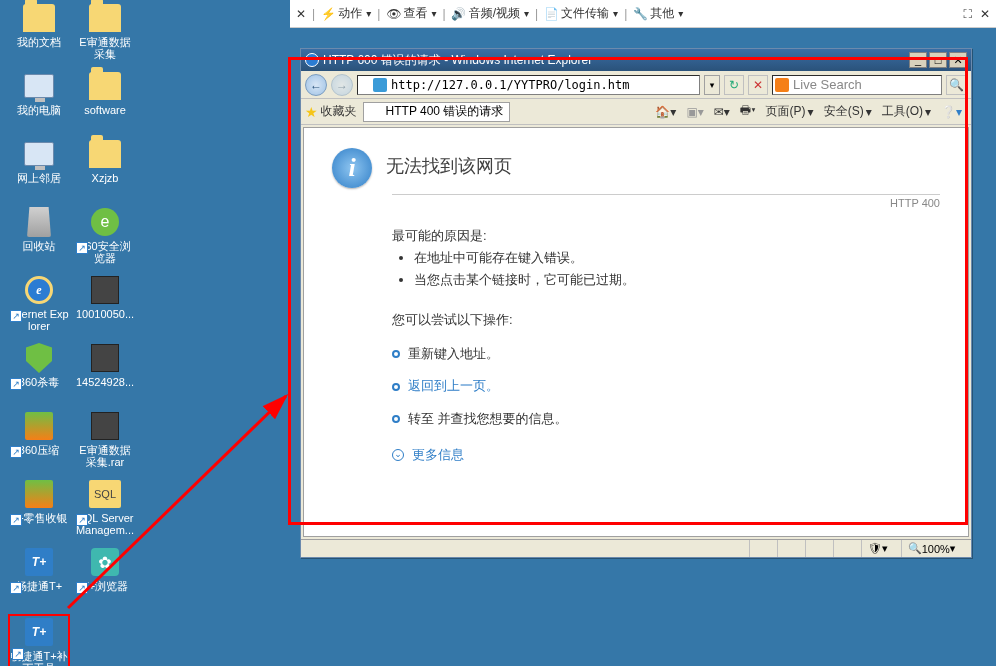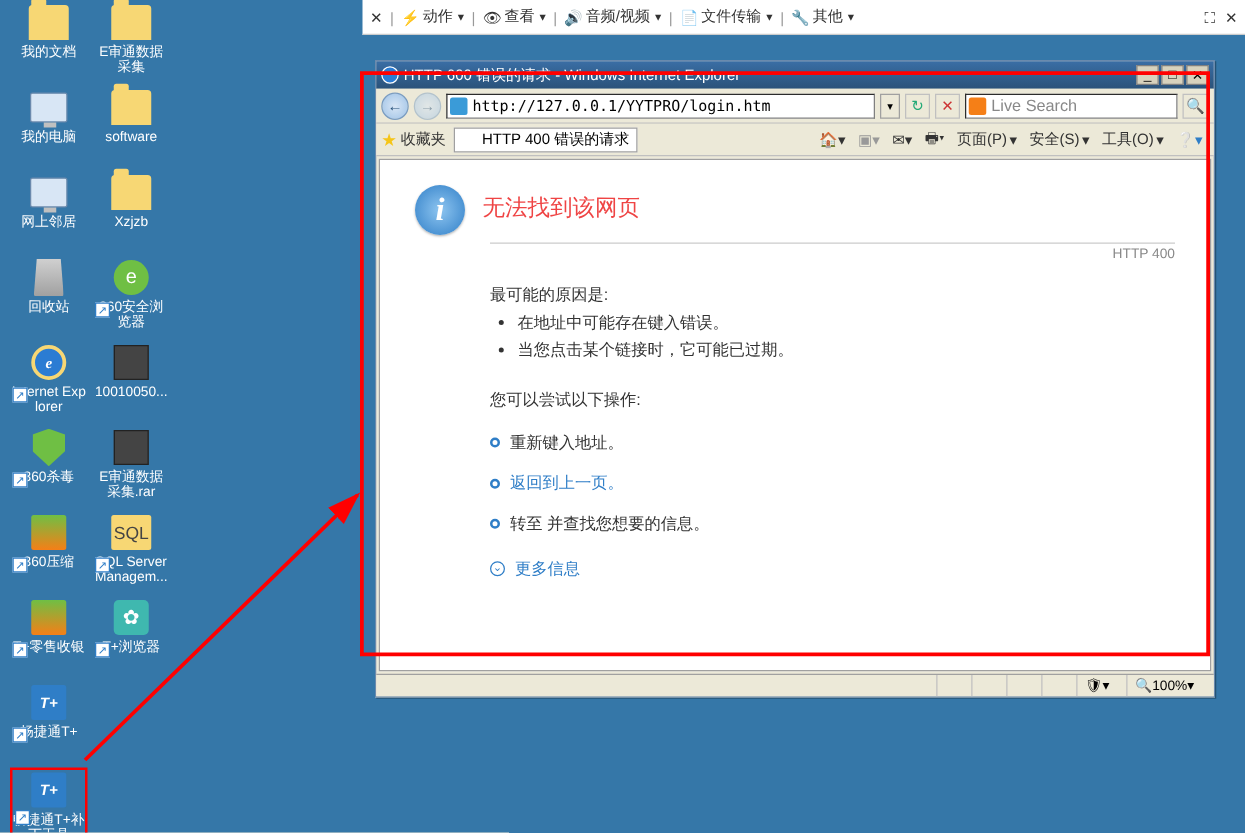--- a/index.html
+++ b/index.html
@@ -81,21 +81,21 @@
 }
 .circ-btn {
   width:22px; height:22px; border-radius:50%;
   background: radial-gradient(#d8e6f5,#9ec2e6);
   border:1px solid #7a9cc0;
   display:flex; align-items:center; justify-content:center;
   color:#2a527a; font-size:12px; cursor:pointer;
 }
 .addr {
   flex:1; height:20px; background:#fff; border:1px inset #808080;
-  display:flex; align-items:center; padding:0 2px; font-size:12px;
+  display:flex; align-items:center; padding:0 15px; font-size:12px;
   font-family: monospace;
 }
 .addr .globe { width:14px;height:14px;background:#3a9bd8;border-radius:2px;margin-right:4px; }
 .addr-drop { width:16px; height:20px; background:#ece9d8; border:1px solid #a0a0a0; display:flex;align-items:center;justify-content:center;font-size:9px;cursor:pointer; }
 .tool-btn {
   height:20px; min-width:20px; padding:0 2px;
   background:#ece9d8; border:1px solid #c0c0c0;
   display:flex; align-items:center; justify-content:center;
   font-size:12px; cursor:pointer;
 }
@@ -125,21 +125,21 @@
   overflow:auto;
 }
 .err-head { display:flex; align-items:flex-start; gap:14px; margin-bottom:6px; }
 .info-icon {
   width:40px; height:40px; border-radius:50%;
   background: radial-gradient(#8ec5f0,#2f7ec7);
   color:#fff; display:flex; align-items:center; justify-content:center;
   font-size:26px; font-style:italic; font-family:Georgia,serif; font-weight:bold;
   box-shadow: 0 1px 2px rgba(0,0,0,.3);
 }
-.err-title { color:#ef4444; font-size:18px; margin-top:6px; }
+.err-title { color:#404040; font-size:18px; margin-top:6px; }
 .http-code { text-align:right; color:#888; font-size:11px; border-top:1px solid #ccc; margin:6px 0 16px 60px; padding-top:2px; }
 .section { margin-left:60px; margin-bottom:18px; color:#333; font-size:13px; line-height:1.7; }
 .section ul { margin-left: 22px; }
 .link-item { display:flex; align-items:center; gap:8px; margin:10px 0; }
 .bullet { width:8px; height:8px; border-radius:50%; background:#fff; border:2px solid #2f7ec7; }
 .chev { width:12px; height:12px; border-radius:50%; border:1px solid #2f7ec7; color:#2f7ec7; display:flex;align-items:center;justify-content:center; font-size:9px; }
 .link { color:#2f7ec7; cursor:pointer; }
 .status-bar {
   position:absolute; bottom:0; left:0; right:0; height:18px;
   background:#ece9d8; border-top:1px solid #a0a0a0;
@@ -168,21 +168,21 @@
 .u-folder { width:32px;height:28px;background:#f7d774;border-radius:3px 3px 0 0;position:relative; }
 .u-folder::before { content:"";position:absolute;top:-5px;left:2px;width:12px;height:6px;background:#f7d774;border-radius:2px 2px 0 0; }
 .u-computer { width:30px;height:24px;background:#d8e6f5;border:1px solid #6b8aad;border-radius:2px;position:relative; }
 .u-computer::after{content:"";position:absolute;bottom:-5px;left:10px;width:10px;height:4px;background:#c0c0c0;}
 .u-ie { width:28px;height:28px;background:#2b7cd3;border-radius:50%;border:3px solid #f7d774;color:#fff;display:flex;align-items:center;justify-content:center;font-weight:bold;font-style:italic;font-family:Georgia; }
 .u-bin { width:24px;height:30px;background:linear-gradient(#d0d0d0,#a0a0a0);border-radius:2px; clip-path: polygon(10% 0,90% 0,100% 100%,0 100%);}
 .u-green { width:28px;height:28px;background:#6fbf44;border-radius:50%;color:#fff;display:flex;align-items:center;justify-content:center;font-size:16px; }
 .u-shield { width:26px;height:30px;background:#6fbf44; clip-path: polygon(50% 0,100% 15%,100% 60%,50% 100%,0 60%,0 15%);}
 .u-box { width:28px;height:28px;background:#444;border:1px solid #222;color:#f7d774;display:flex;align-items:center;justify-content:center;font-size:10px; }
 .u-orange { width:28px;height:28px;background:linear-gradient(#6fbf44,#f57f17);border-radius:2px; }
-.u-sql { width:44px;height:28px;background:#f7d774;border-radius:2px;display:flex;align-items:center;justify-content:center;color:#444;font-size:14px; }
+.u-sql { width:44px;height:28px;background:#f7d774;border-radius:2px;display:flex;align-items:center;justify-content:center;color:#444;font-size:11px; }
 .u-tplus { width:28px;height:28px;background:#2f7ec7;border-radius:2px;color:#fff;display:flex;align-items:center;justify-content:center;font-weight:bold;font-style:italic; }
 .u-cyan { width:28px;height:28px;background:#3fb8af;border-radius:4px;color:#fff;display:flex;align-items:center;justify-content:center;font-size:16px; }
 .shortcut::after { content:"↗"; position:absolute; bottom:14px; left:2px; width:10px;height:10px;background:#fff;color:#2f7ec7;font-size:9px;display:flex;align-items:center;justify-content:center;border:1px solid #2f7ec7; }
 .desktop-icon { position:relative; }
 </style>
 </head>
 <body>
 
 <div class="desktop">
 
@@ -273,20 +273,26 @@
             <div class="icon-img">
               <div class="u-green">e</div>
             </div>
             <div class="icon-label">360安全浏览器</div>
           </div>
         <div class="desktop-icon">
             <div class="icon-img">
               <div class="u-box"></div>
             </div>
             <div class="icon-label">10010050...</div>
+          </div>
+        <div class="desktop-icon">
+            <div class="icon-img">
+              <div class="u-box"></div>
+            </div>
+            <div class="icon-label">14524928...</div>
           </div>
         <div class="desktop-icon">
             <div class="icon-img">
               <div class="u-box"></div>
             </div>
             <div class="icon-label">E审通数据采集.rar</div>
           </div>
         <div class="desktop-icon shortcut">
             <div class="icon-img">
               <div class="u-sql">SQL</div>

